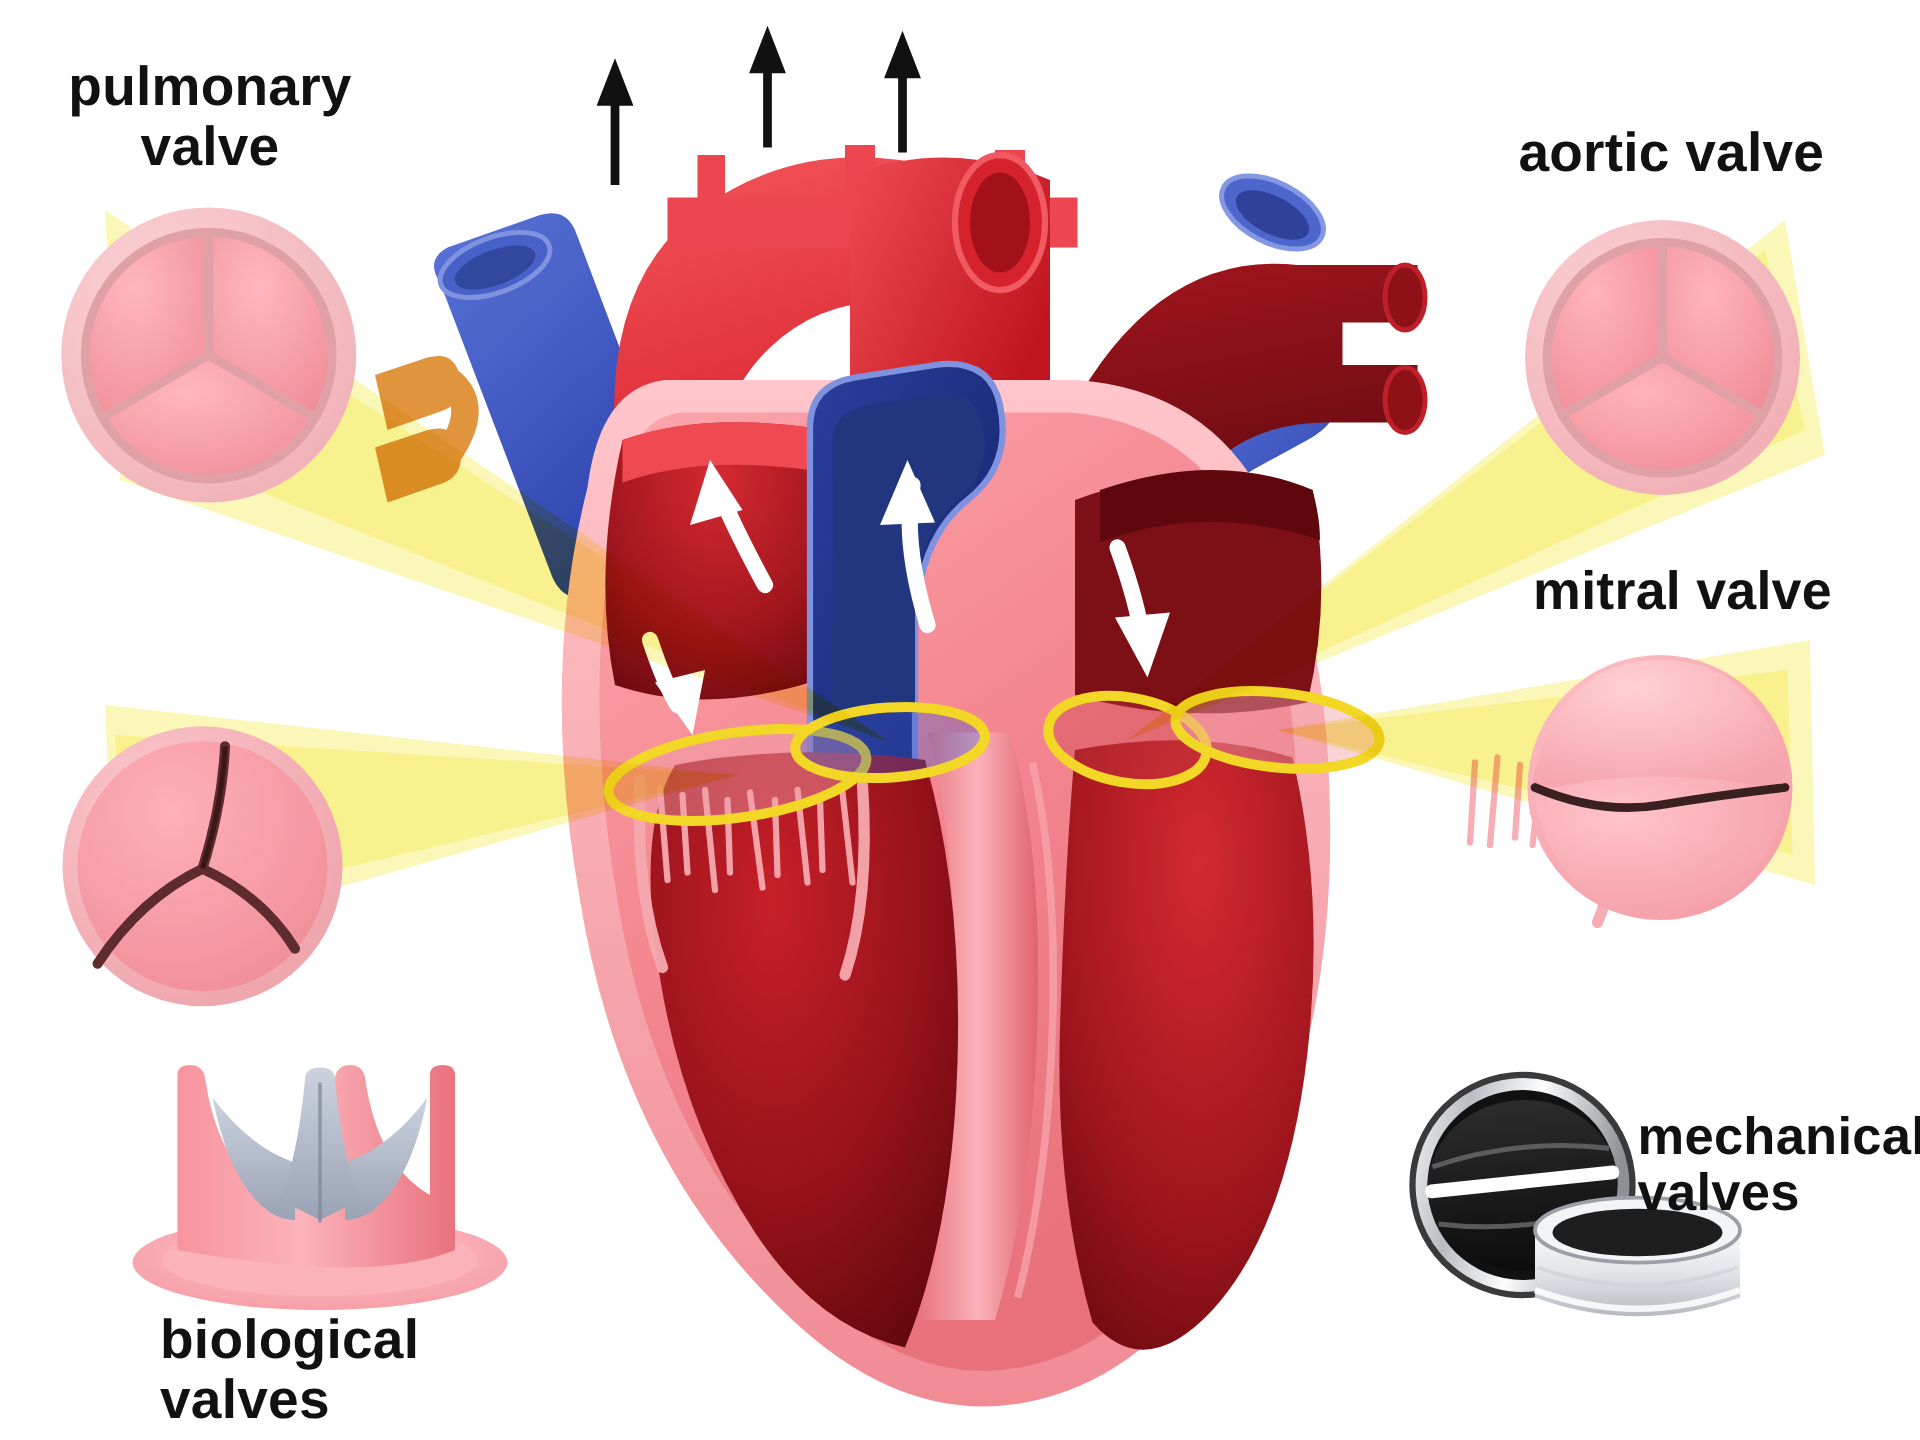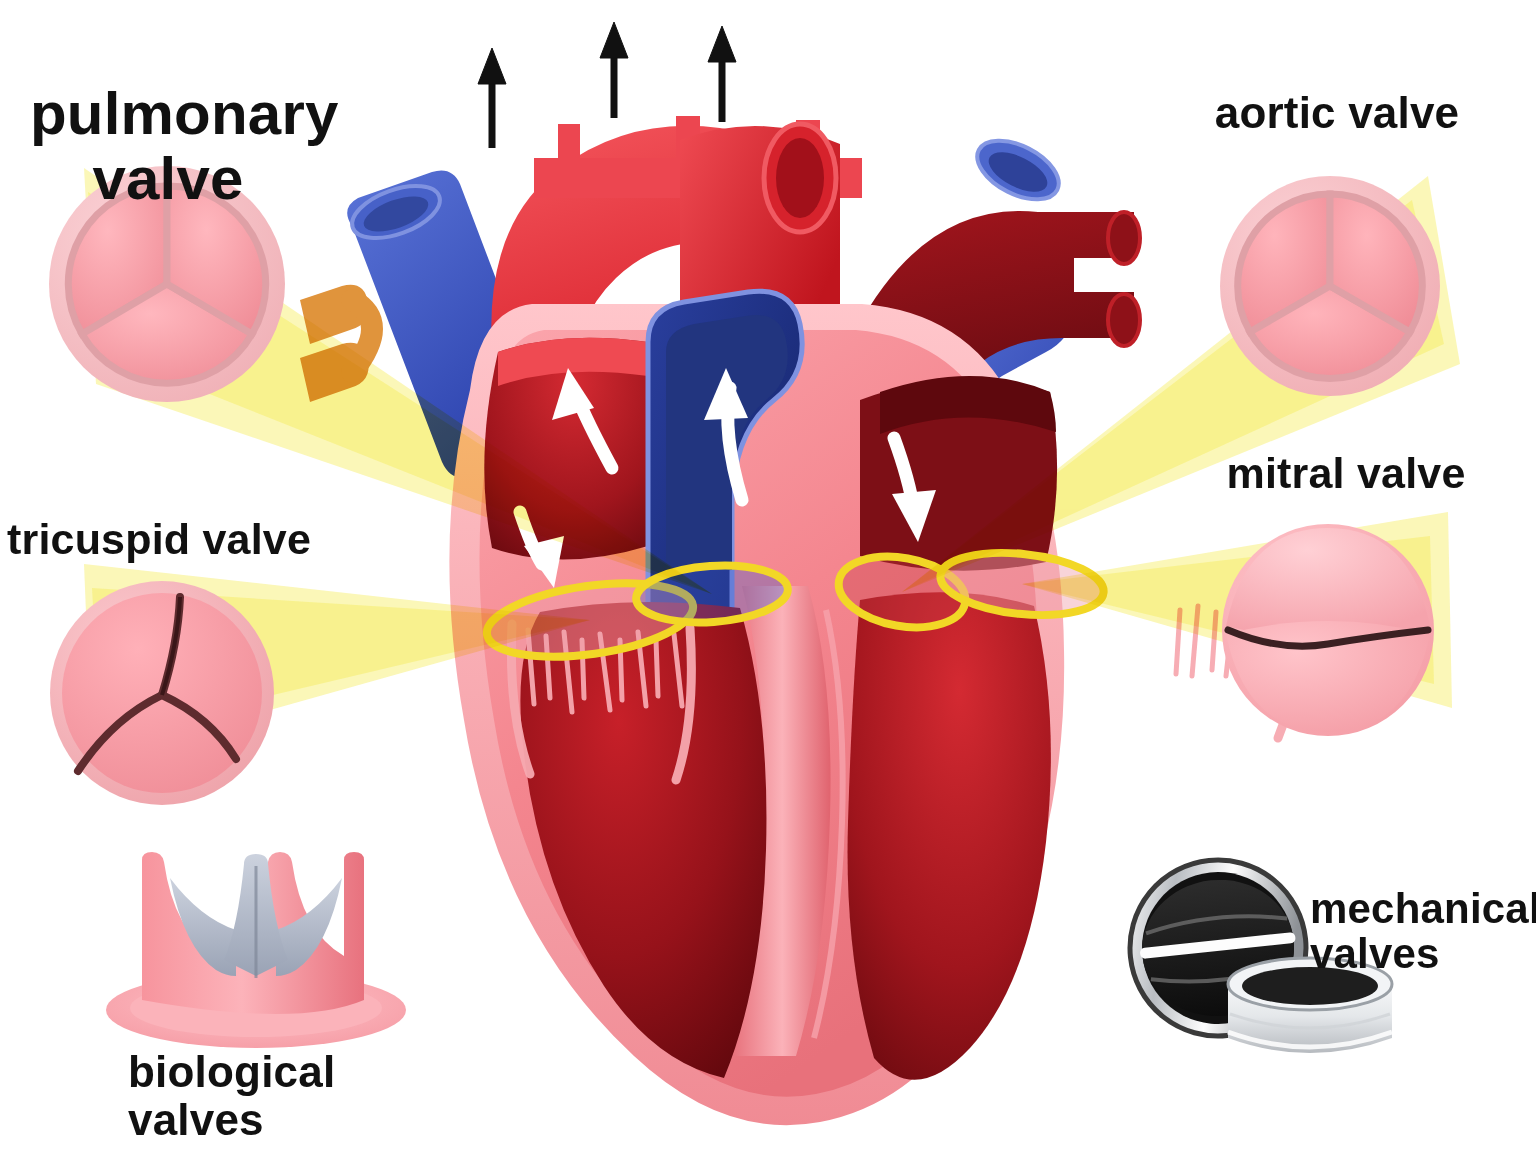--- a/index.html
+++ b/index.html
@@ -6,24 +6,24 @@
   body{width:1536px;height:1152px;position:relative;overflow:hidden;
        font-family:"Liberation Sans","DejaVu Sans",sans-serif;}
 
   #stage{position:absolute;left:0;top:0;width:1536px;height:1152px;background:#fff;}
 
   .layer{position:absolute;left:0;top:0;width:1536px;height:1152px;}
 
   .label{position:absolute;color:#111111;font-weight:700;letter-spacing:.2px;
          line-height:1.08;white-space:pre-line;}
 
-  #lbl-pulmonary{left:30px;top:46px;width:276px;text-align:center;font-size:60px;margin-top:36px;}
+  #lbl-pulmonary{left:30px;top:46px;width:276px;text-align:center;font-size:44px;}
   #lbl-tricuspid{left:6px;top:516px;width:306px;text-align:center;font-size:43px;}
   #lbl-biological{left:128px;top:1048px;width:270px;font-size:44px;}
-  #lbl-aortic{left:1172px;top:89px;width:330px;text-align:center;font-size:44px;}
+  #lbl-aortic{left:1172px;top:99px;width:330px;text-align:center;font-size:44px;}
   #lbl-mitral{left:1196px;top:450px;width:300px;text-align:center;font-size:43px;}
   #lbl-mechanical{left:1310px;top:886px;width:230px;text-align:left;font-size:42px;}
 
   svg{display:block;}
 </style>
 </head>
 <body>
 
 <div id="stage">
 
@@ -269,21 +269,20 @@
     </defs>
     <circle cx="118" cy="118" r="112" fill="url(#tvRim)"></circle>
     <circle cx="118" cy="118" r="100" fill="url(#tvLeaf)"></circle>
     <g fill="none" stroke="#5e2b2e" stroke-width="8" stroke-linecap="round">
       <path d="M118 120 q16 -52 18 -98"></path>
       <path d="M118 120 q-50 24 -84 76"></path>
       <path d="M118 120 q48 22 74 64"></path>
     </g>
     <path d="M118 120 q16 -52 18 -98" fill="none" stroke="#3a1618" stroke-width="4"></path>
   </svg>
-  <div class="label" id="lbl-tricuspid">tricuspid valve</div>
 
   <svg style="position:absolute;left:1216px;top:172px;" width="228" height="228" viewBox="0 0 228 228">
     <defs>
       <radialGradient id="avRim" cx="0.35" cy="0.3" r="0.85">
         <stop offset="0" stop-color="#fbd1d5"></stop>
           <stop offset="1" stop-color="#efabb1"></stop>
       </radialGradient>
       <radialGradient id="avLeaf" cx="0.4" cy="0.3" r="0.8">
         <stop offset="0" stop-color="#ffb4bb"></stop>
           <stop offset="1" stop-color="#f08d97"></stop>

